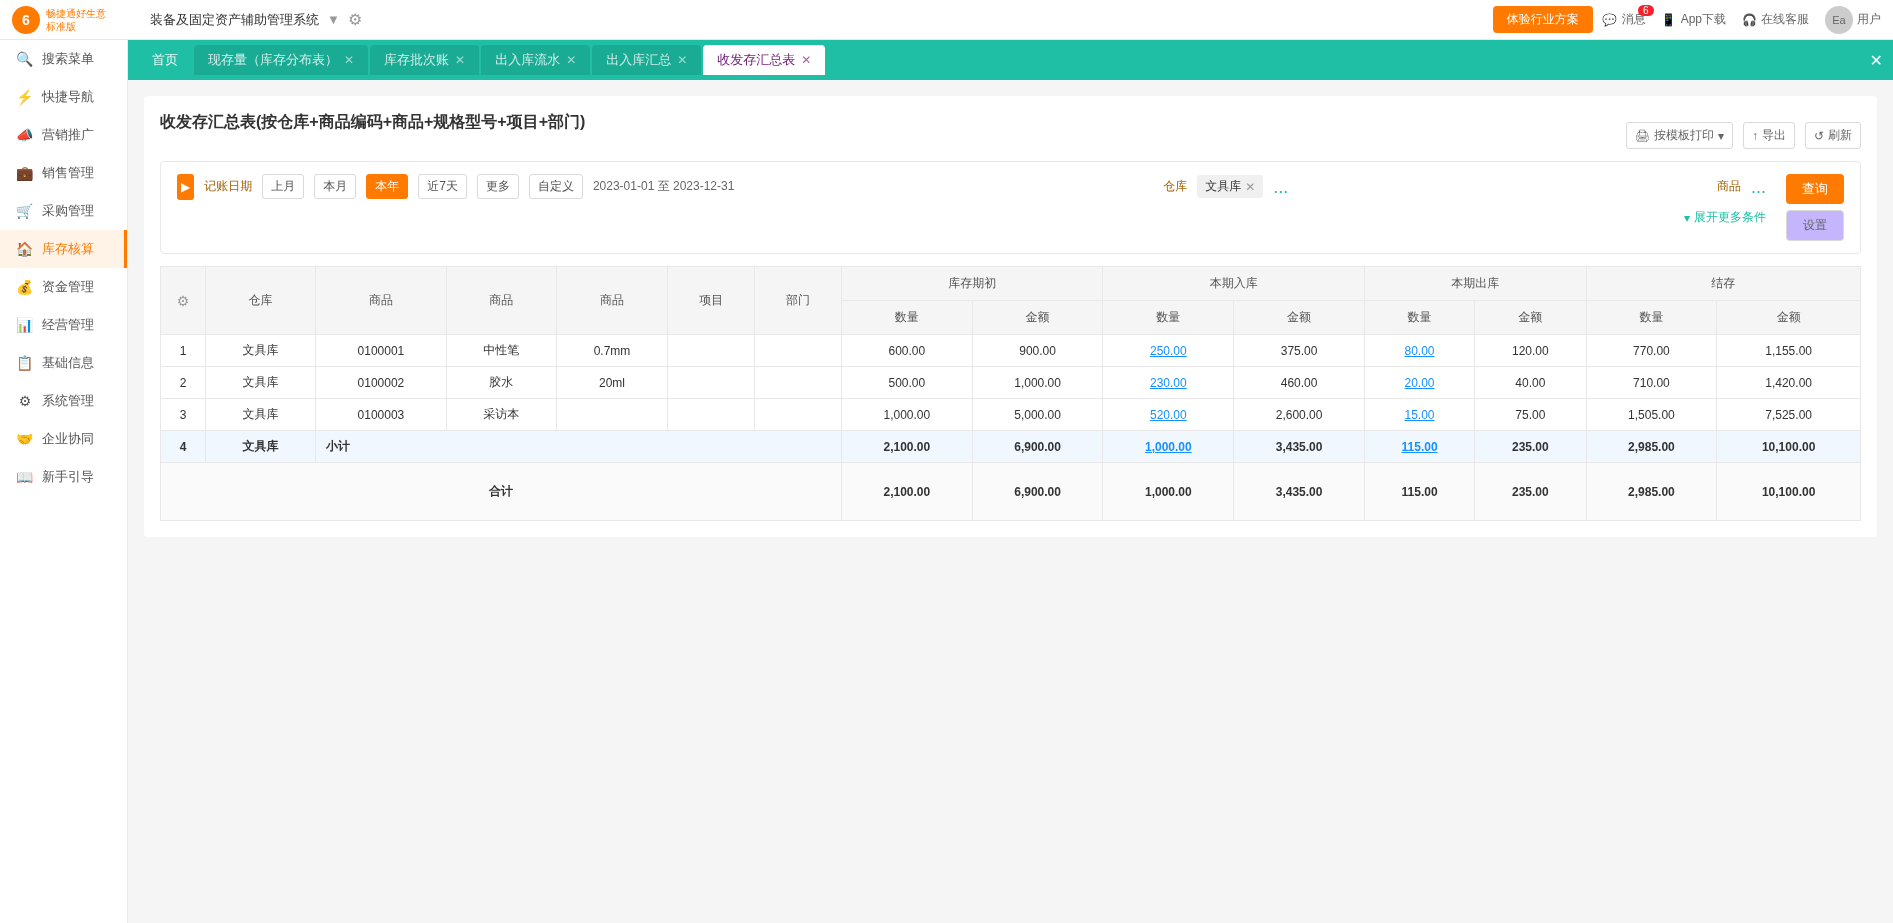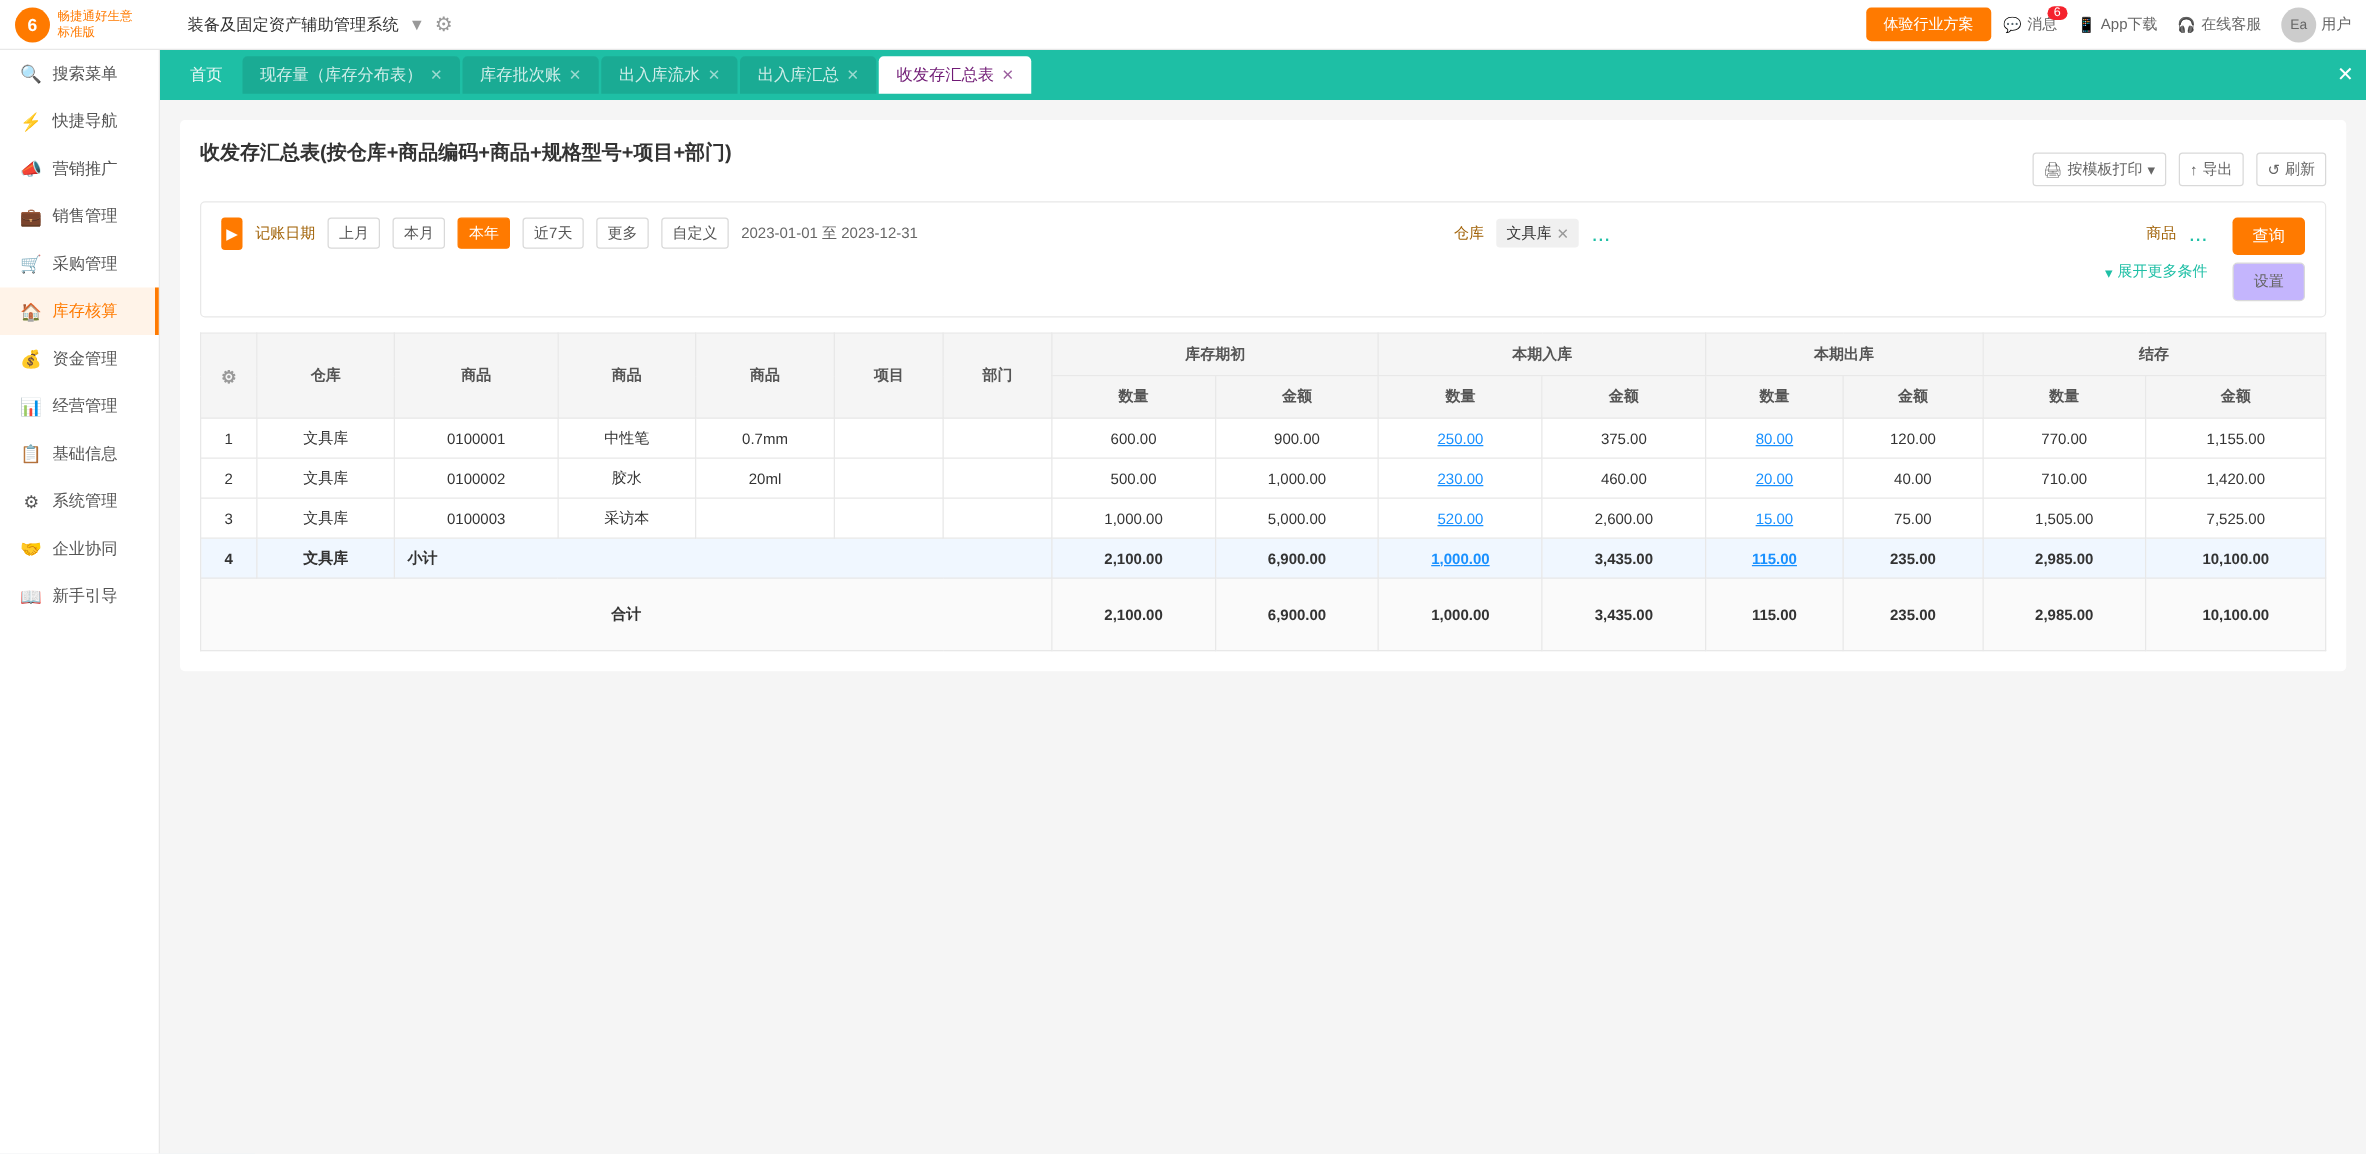--- a/index.html
+++ b/index.html
@@ -46,21 +46,21 @@
     .filter-tag { display: flex; align-items: center; gap: 4px; padding: 3px 8px; background: #f0f0f0; border-radius: 3px; font-size: 12px; }
     .filter-tag-close { cursor: pointer; color: #999; }
     .filter-dots { color: #1ebfa5; cursor: pointer; font-size: 18px; line-height: 1; }
     .expand-btn { color: #1ebfa5; cursor: pointer; font-size: 12px; display: flex; align-items: center; gap: 4px; margin-left: auto; }
     .btn-query { background: #ff7a00; color: #fff; border: none; border-radius: 4px; padding: 6px 16px; cursor: pointer; font-size: 13px; }
     .btn-settings-small { background: #c4b5fd; color: #666; border: 1px solid #d9d9d9; border-radius: 4px; padding: 6px 10px; cursor: pointer; font-size: 12px; }
     .top-action-btn { display: flex; align-items: center; gap: 4px; color: #666; cursor: pointer; font-size: 12px; padding: 4px 8px; border: 1px solid #d9d9d9; border-radius: 3px; background: #fff; }
 
     
     .data-table { width: 100%; border-collapse: collapse; margin-top: 10px; }
-    .data-table th { background: #f5f5f5; border: 1px solid #e8e8e8; padding: 8px 10px; text-align: center; font-weight: 700; color: #555; font-size: 12px; white-space: nowrap; }
+    .data-table th { background: #f5f5f5; border: 1px solid #e8e8e8; padding: 8px 10px; text-align: center; font-weight: 400; color: #555; font-size: 12px; white-space: nowrap; }
     .data-table td { border: 1px solid #e8e8e8; padding: 7px 10px; text-align: center; font-size: 12px; color: #333; background: #fff; }
     .data-table .subtotal td { background: #f0f7ff; font-weight: bold; }
     .data-table .link-val { color: #1890ff; text-decoration: underline; cursor: pointer; }
     .data-table tfoot td { background: #fafafa; font-weight: bold; border: 1px solid #e8e8e8; padding: 20px 10px; }
 
     .settings-gear { display: flex; align-items: center; justify-content: center; width: 24px; height: 24px; cursor: pointer; color: #999; font-size: 14px; }
     .orange-arrow { background: #ff7a00; color: #fff; border: none; border-radius: 3px; padding: 6px 4px; cursor: pointer; font-size: 12px; }
   </style>
 </head>
 <body>

